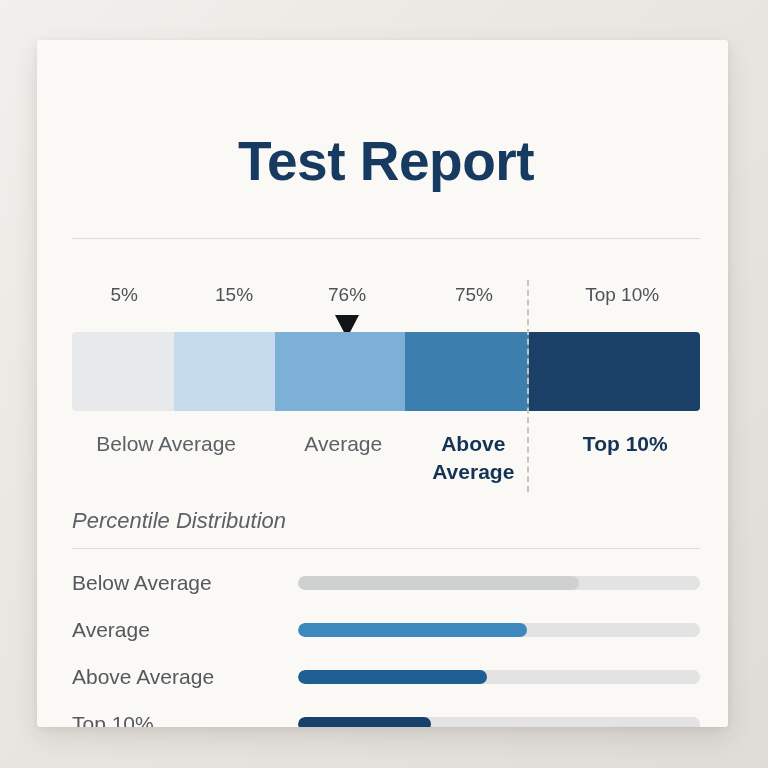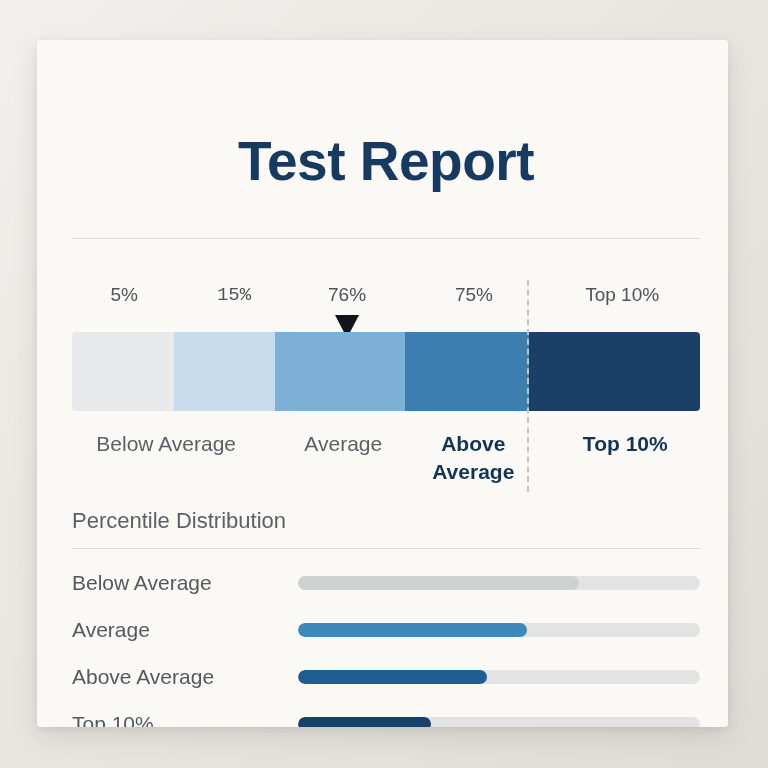--- a/index.html
+++ b/index.html
@@ -169,20 +169,21 @@
     width: 628px;
     display: flex;
     justify-content: space-between;
     align-items: baseline;
   }
   .section-caption {
     font-size: 22px;
     line-height: 30px;
     color: #5b6166;
     white-space: nowrap;
+    font-style: italic;
   }
 
   
   #benchmark-list {
     position: absolute;
     left: 0;
     top: 514px;
     width: 628px;
   }
   .benchmark-row {
@@ -221,21 +222,21 @@
 <div id="report-card">
   <div class="card-inner">
 
     <div id="page-title">Test Report</div>
 
     <div class="rule" id="rule-top"></div>
 
     <div id="scale-block">
       <div id="tick-row">
           <div class="tick-label" style="left: 8.3%;">5%</div>
-          <div class="tick-label" style="left: 25.8%; font-family: Liberation Mono, monospace;">15%</div>
+          <div class="tick-label" style="left: 25.8%;">15%</div>
           <div class="tick-label" style="left: 43.8%;">76%</div>
           <div class="tick-label" style="left: 64%; text-align: right;">75%</div>
           <div class="tick-label" style="left: 87.6%;">Top 10%</div>
         </div>
       <div id="marker-triangle" style="left: 43.8%;"></div>
       <div id="segment-bar">
           <div class="segment" style="width: 16.2%; background: rgb(231, 233, 234);"></div>
           <div class="segment" style="width: 16.2%; background: rgb(198, 220, 237);"></div>
           <div class="segment" style="width: 20.7%; background: rgb(124, 176, 214);"></div>
           <div class="segment" style="width: 19.6%; background: rgb(60, 127, 174);"></div>

